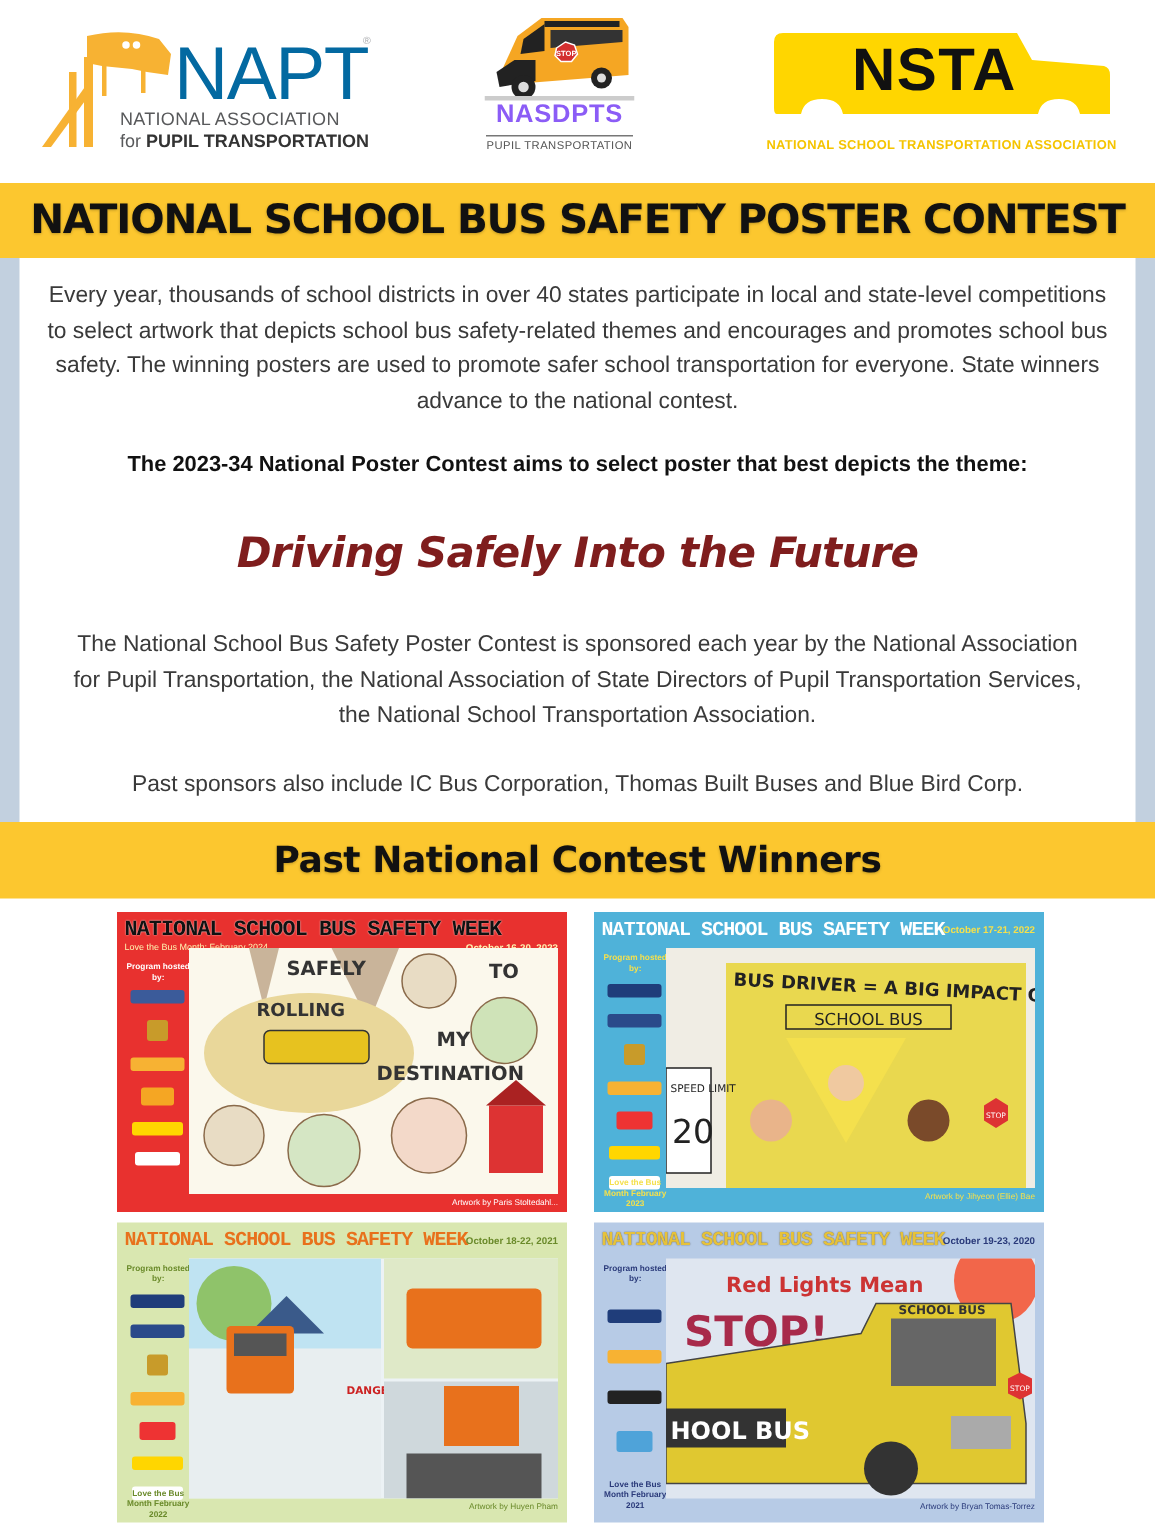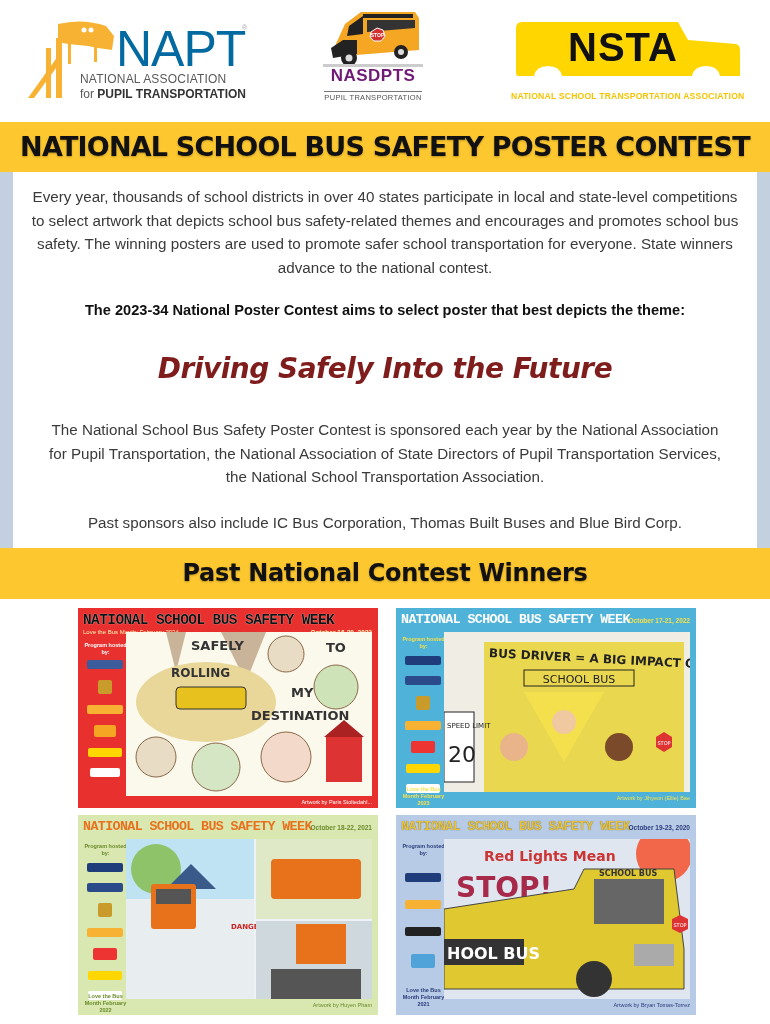--- a/index.html
+++ b/index.html
@@ -12,21 +12,21 @@
   .napt { left: 28px; top: 18px; width: 225px; height: 86px; }
   .napt .mark { position: absolute; left: 0; top: 0; width: 90px; height: 82px; }
   .napt .word { position: absolute; left: 88px; top: 2px; font-size: 50px; color: #0369a1; letter-spacing: -1px; font-family: "Liberation Sans", sans-serif; }
   .napt .reg { position: absolute; left: 214px; top: 6px; font-size: 7px; color: #a7a9ac; }
   .napt .line1 { position: absolute; left: 52px; top: 54px; font-size: 12px; color: #58595b; letter-spacing: 0.2px; }
   .napt .line2 { position: absolute; left: 52px; top: 69px; font-size: 12px; color: #58595b; }
   .napt .line2 b { color: #333; }
 
   .nasdpts { left: 318px; top: 6px; width: 110px; height: 100px; text-align: center; }
   .nasdpts svg { display: block; margin: 0 auto; }
-  .nasdpts .word { font-size: 17px; font-weight: bold; color: #701a75; letter-spacing: 0.5px; margin-top: -2px; }
+  .nasdpts .word { font-size: 17px; font-weight: bold; color: #8b5cf6; letter-spacing: 0.5px; margin-top: -2px; }
   .nasdpts .sub { font-size: 7.5px; color: #555; border-top: 1px solid #777; display: inline-block; padding-top: 1px; margin-top: 1px; letter-spacing: 0.3px; }
 
   .nsta { left: 508px; top: 20px; width: 240px; height: 90px; }
   .nsta svg { position: absolute; left: 0; top: 0; }
   .nsta .word { position: absolute; left: 60px; top: 5px; font-size: 40px; font-weight: bold; color: #111; letter-spacing: 1px; }
   .nsta .sub { position: absolute; left: 3px; top: 71px; font-size: 8.6px; font-weight: bold; color: #f5c400; letter-spacing: 0.2px; white-space: nowrap; }
 
   
   .side-bg { position: absolute; top: 172px; left: 0; width: 770px; height: 376px; background: #c2d0df; }
   .panel { position: absolute; top: 172px; left: 13px; width: 744px; height: 376px; background: #ffffff; }

